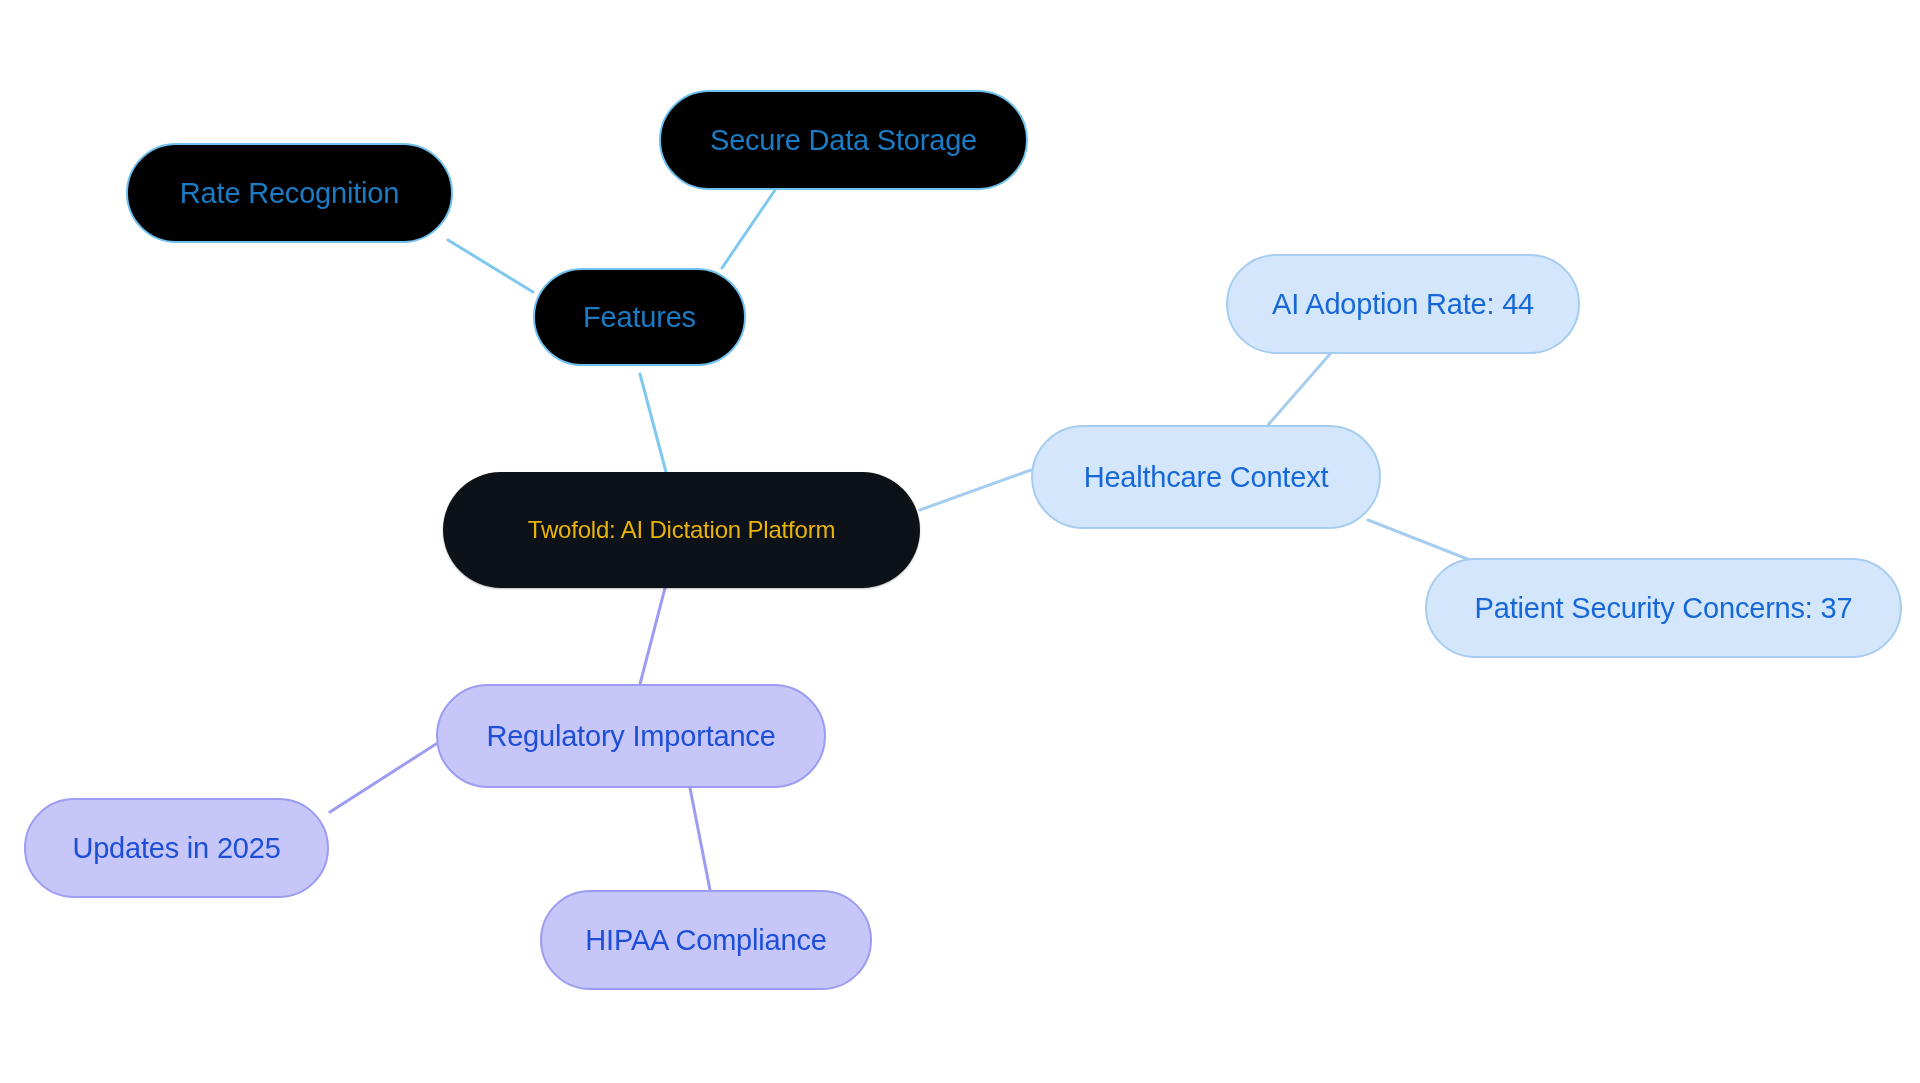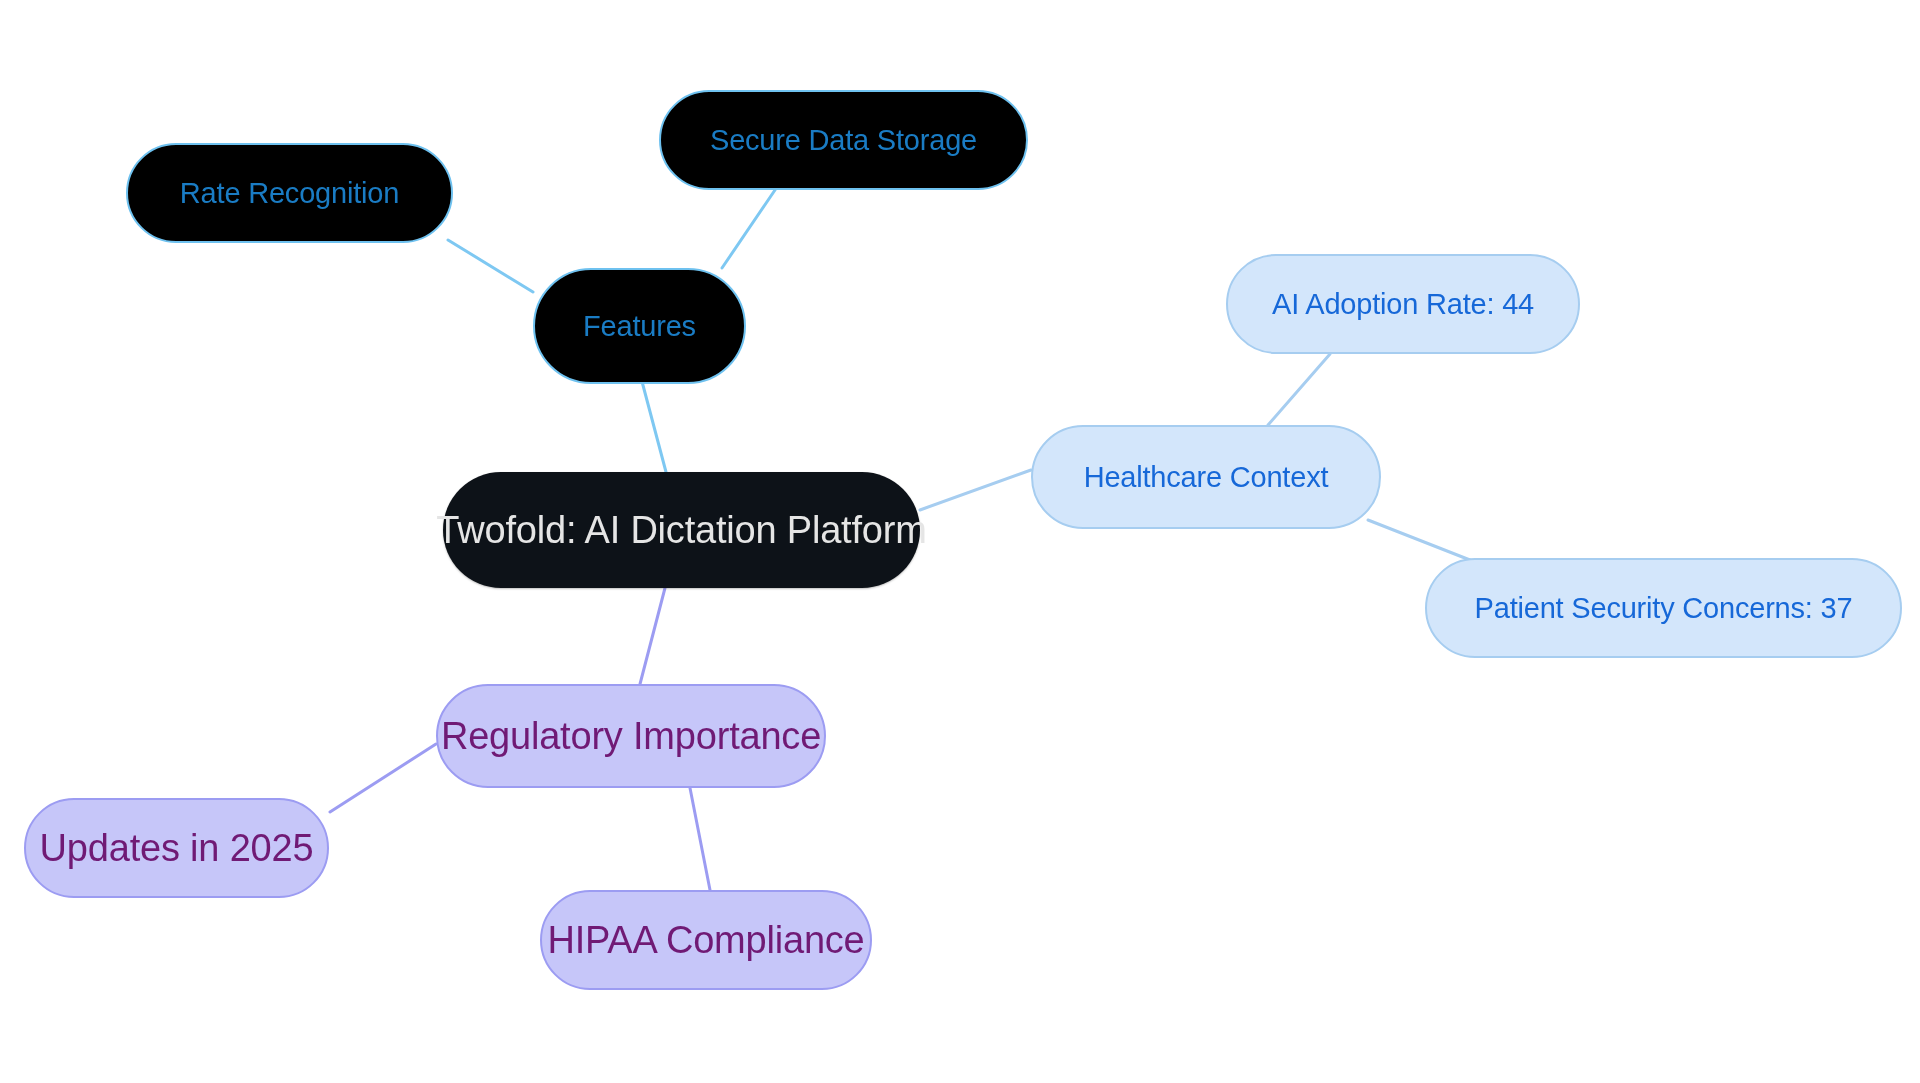--- a/index.html
+++ b/index.html
@@ -30,46 +30,46 @@
     box-sizing: border-box;
     display: flex;
     align-items: center;
     justify-content: center;
     text-align: center;
     white-space: nowrap;
     letter-spacing: -0.2px;
   }
   .node-root {
     background: #0d1218;
-    color: #e5e5e5;
+    color: #eab308;
     border: none;
     border-radius: 9999px;
-    font-size: 38px;
+    font-size: 24px;
     box-shadow: 0 1px 2px rgba(0,0,0,0.25);
   }
   .node-cyan {
     background: #000000;
     border: 2px solid #6ec1ef;
     color: #1a7cc4;
     border-radius: 9999px;
     font-size: 29px;
   }
   .node-softblue {
     background: #d3e6fb;
     border: 2px solid #a6cdf0;
     color: #1668d8;
     border-radius: 9999px;
     font-size: 29px;
   }
   .node-purple {
     background: #c6c6f9;
     border: 2px solid #9c9cf2;
-    color: #701a75;
+    color: #1d4ed8;
     border-radius: 9999px;
-    font-size: 38px;
+    font-size: 29px;
   }
 </style>
 </head>
 <body>
 
 <div id="canvas">
 
   <svg id="edges" viewBox="0 0 1920 1083">
     <line x1="666" y1="472" x2="640" y2="374" stroke="#7ec8f2" stroke-width="3" stroke-linecap="round"></line>
     <line x1="533" y1="292" x2="448" y2="240" stroke="#7ec8f2" stroke-width="3" stroke-linecap="round"></line>
@@ -83,21 +83,21 @@
   </svg>
 
   <div class="node node-cyan" style="left:126px; top:143px; width:327px; height:100px;">
     <span>Rate Recognition</span>
   </div>
 
   <div class="node node-cyan" style="left:659px; top:90px; width:369px; height:100px;">
     <span>Secure Data Storage</span>
   </div>
 
-  <div class="node node-cyan" style="left:533px; top:268px; width:213px; height:116px;">
+  <div class="node node-cyan" style="left:533px; top:268px; width:213px; height:98px;">
     <span>Features</span>
   </div>
 
   <div class="node node-softblue" style="left:1226px; top:254px; width:354px; height:100px;">
     <span>AI Adoption Rate: 44</span>
   </div>
 
   <div class="node node-softblue" style="left:1031px; top:425px; width:350px; height:104px;">
     <span>Healthcare Context</span>
   </div>

